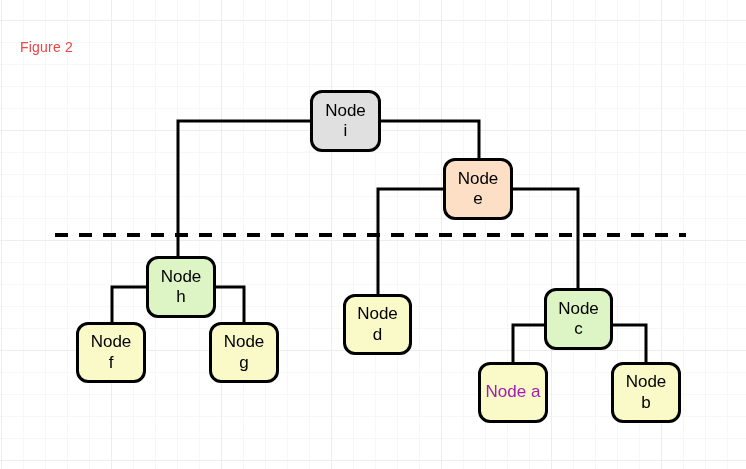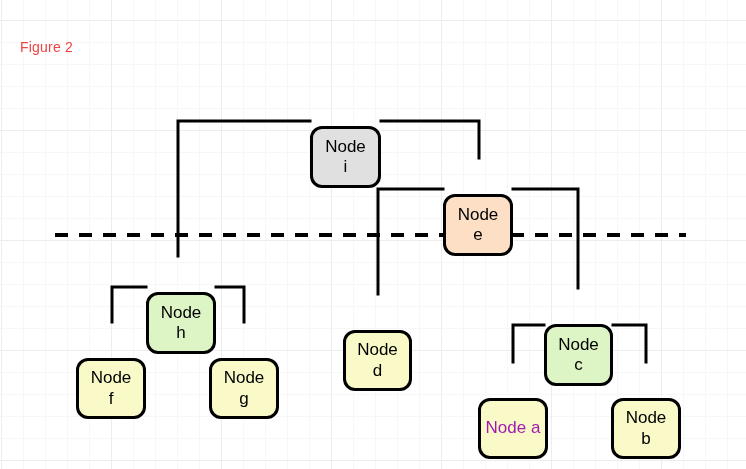--- a/index.html
+++ b/index.html
@@ -63,21 +63,20 @@
     border-radius: 12px;
     display: flex;
     align-items: center;
     justify-content: center;
     text-align: center;
     font-size: 17px;
     line-height: 1.18;
     color: #000000;
     white-space: pre-line;
     z-index: 3;
-    margin-top: 36px;
   }
   .node.oneline {
     white-space: nowrap;
     overflow: visible;
   }
 </style>
 </head>
 <body>
 
 <div id="canvas">

